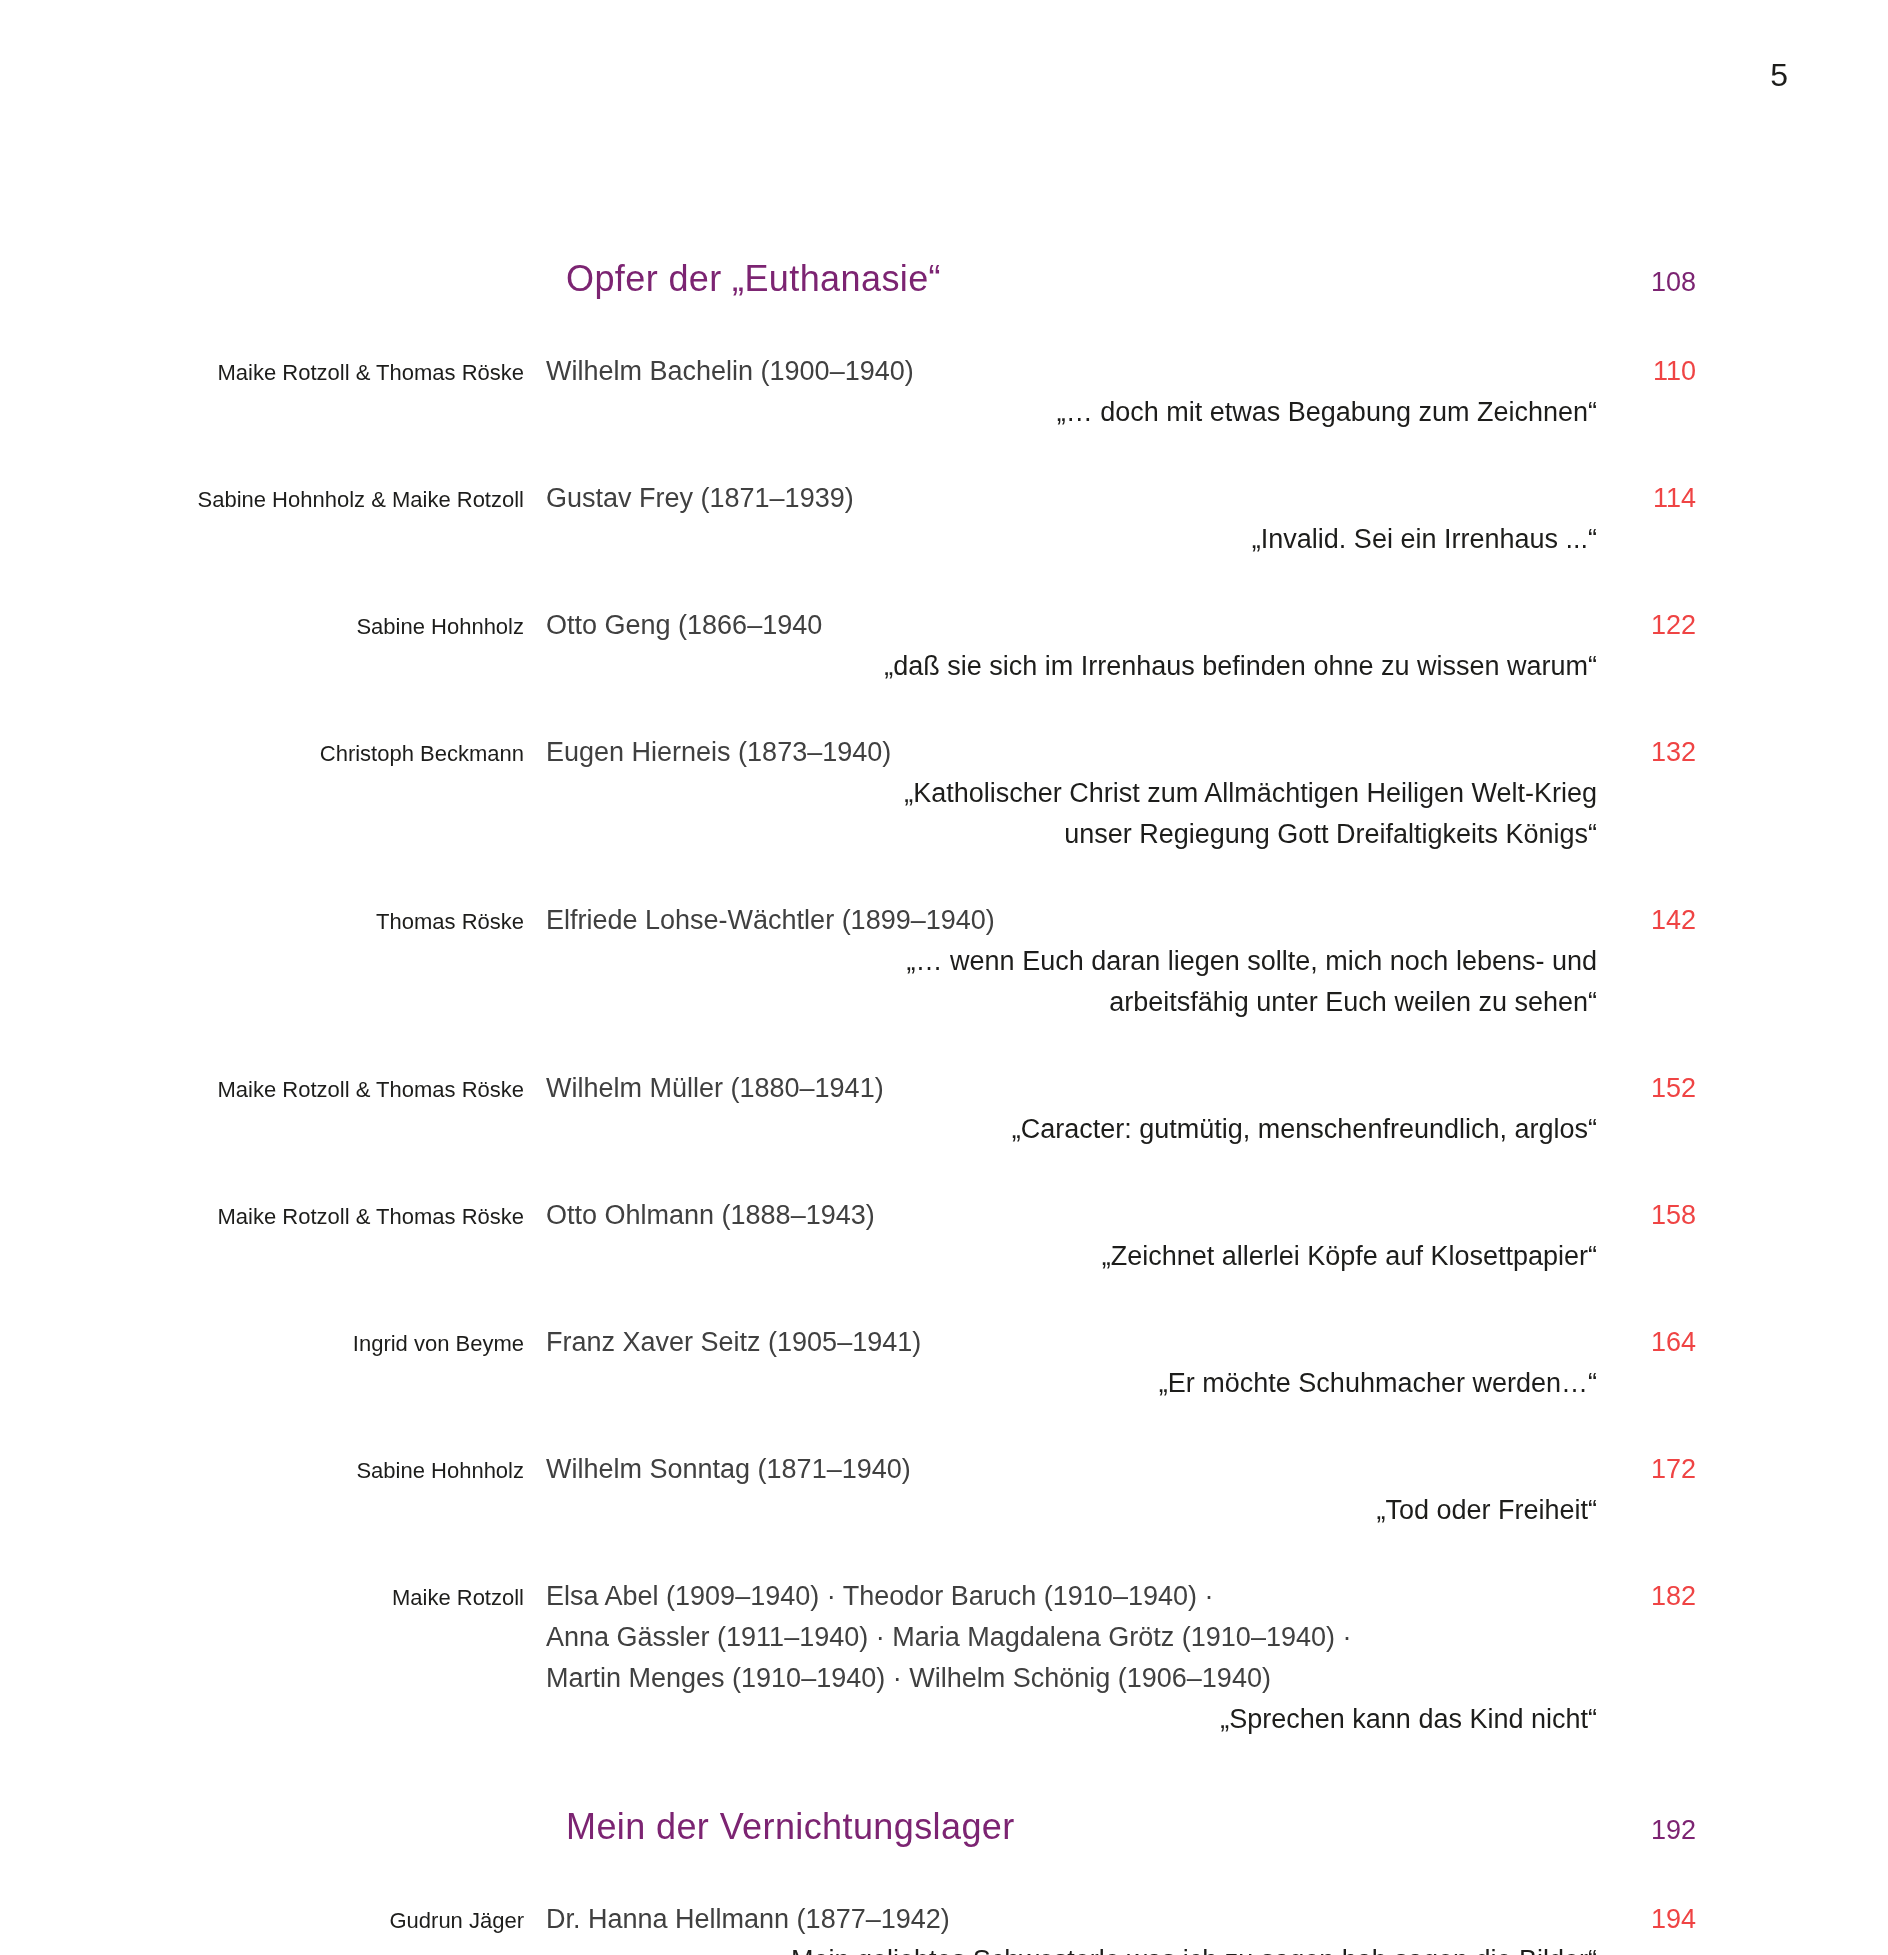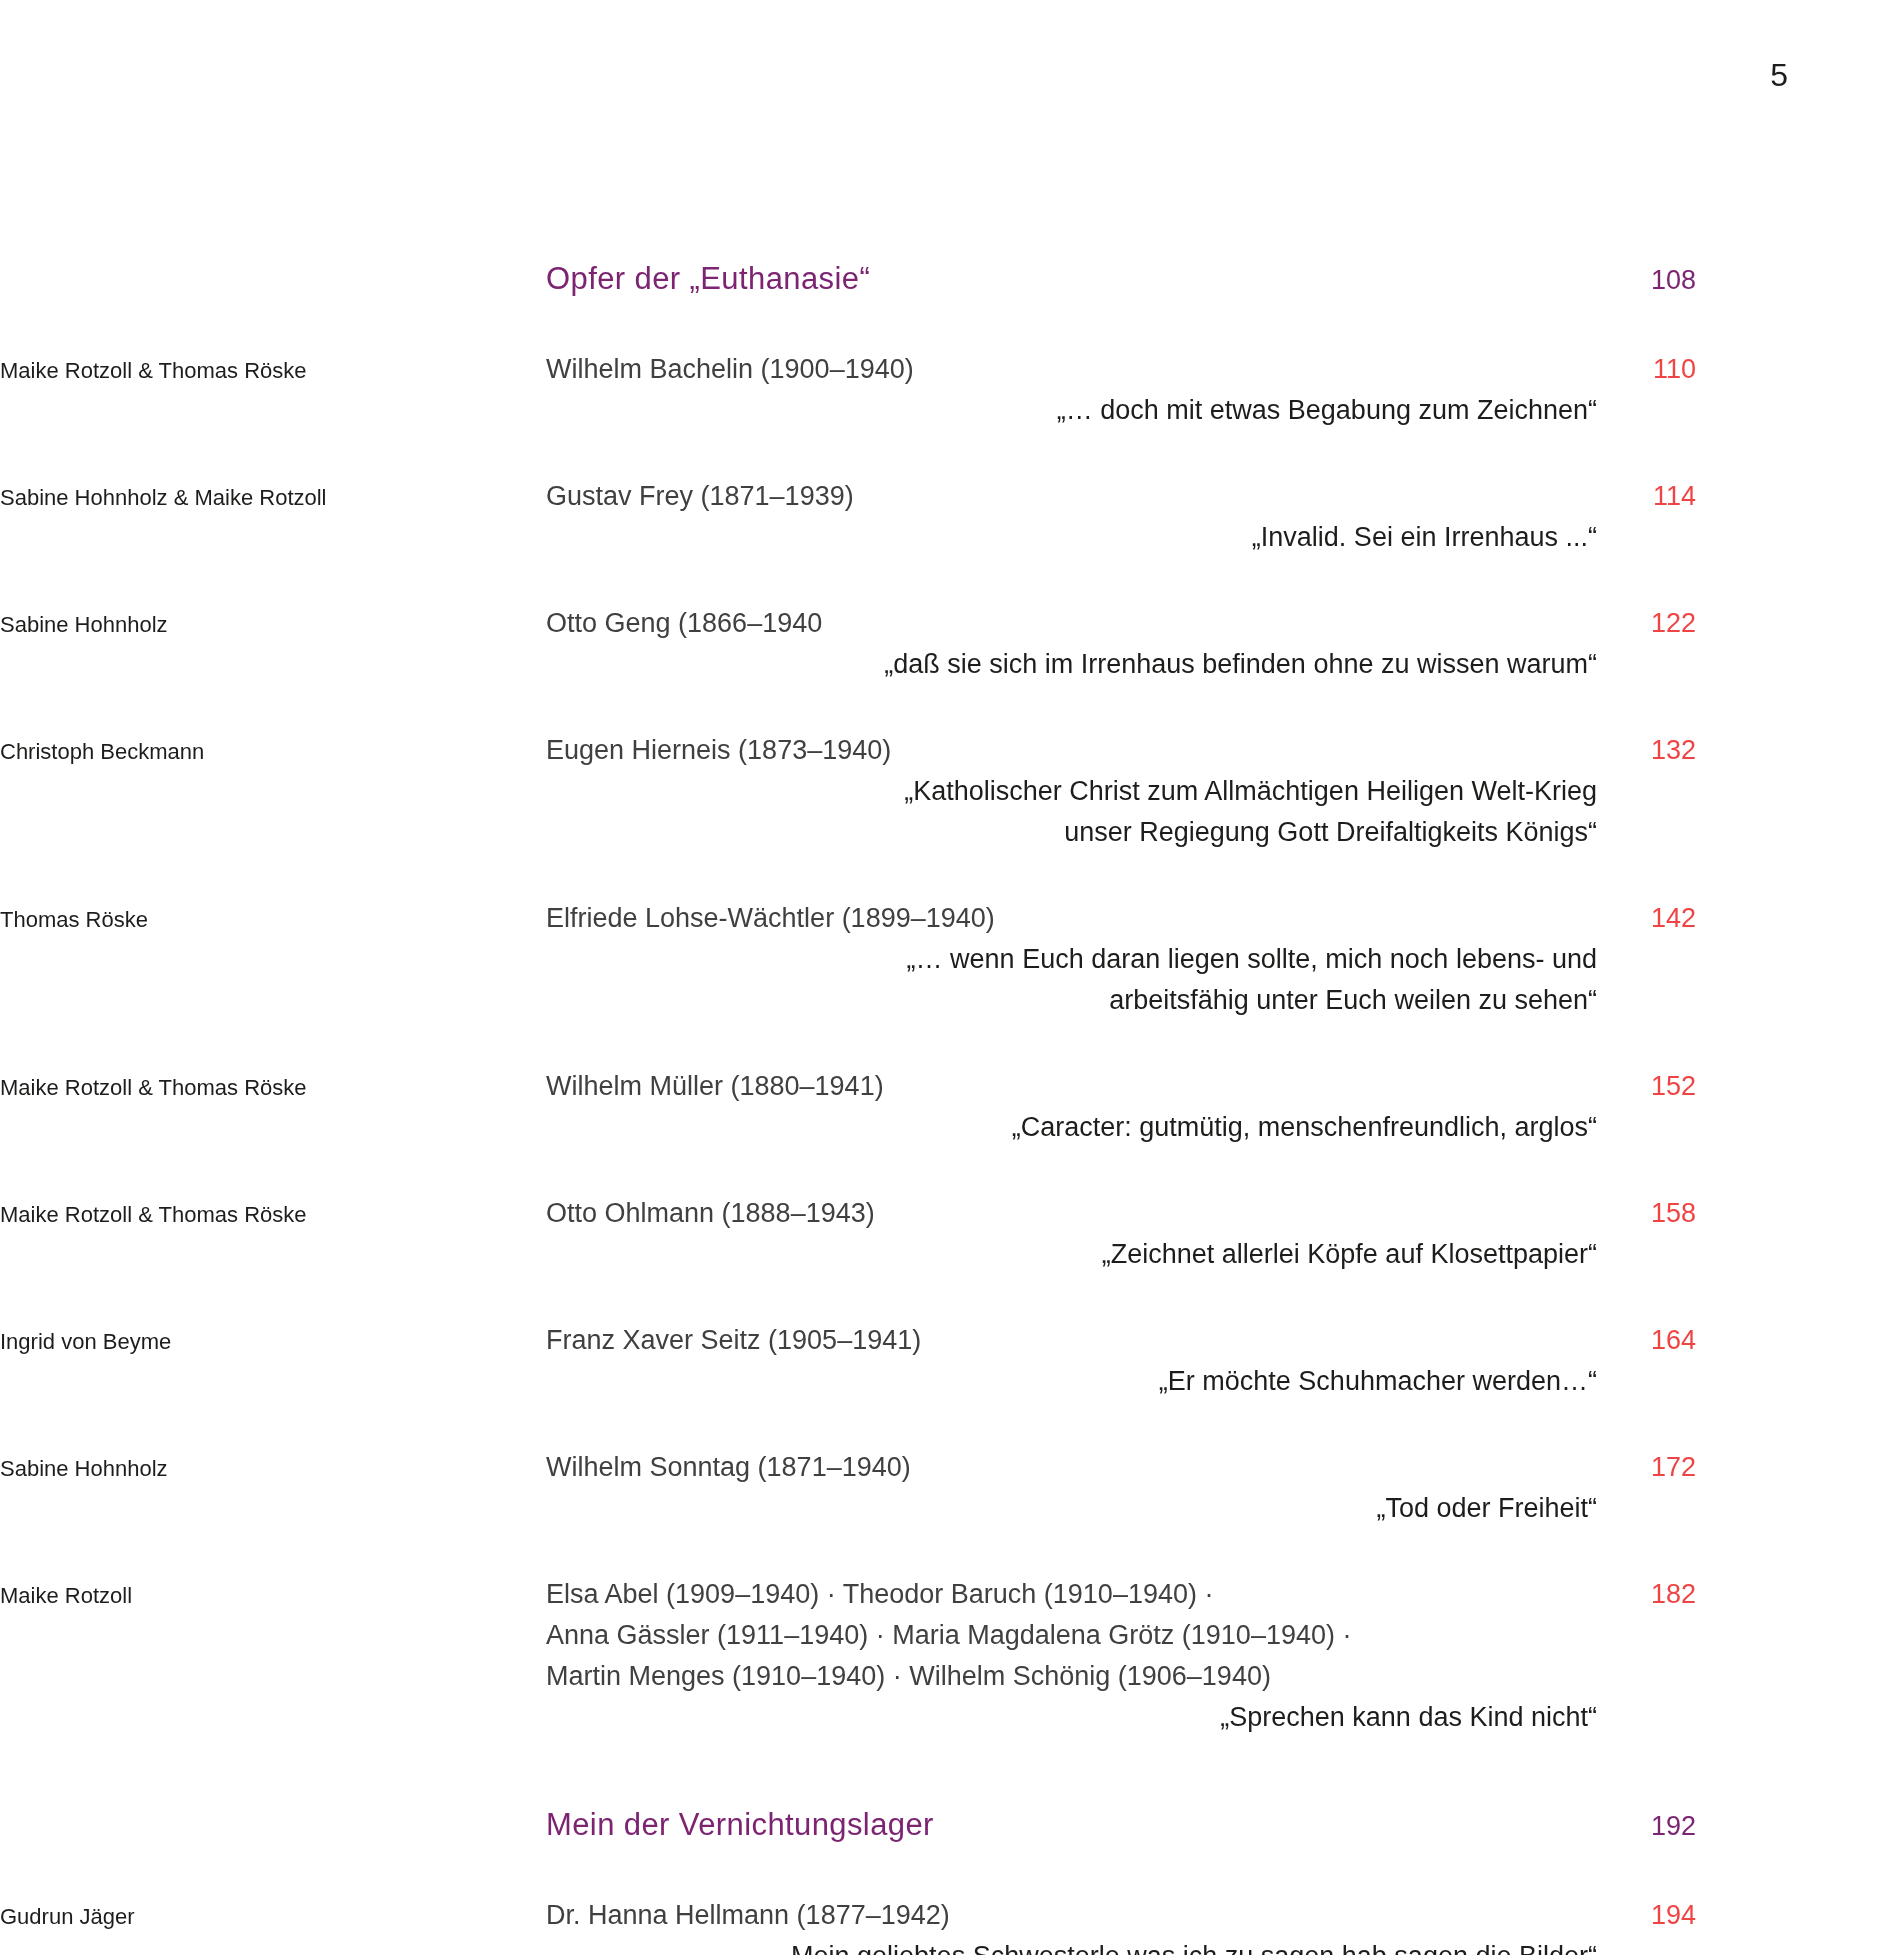--- a/index.html
+++ b/index.html
@@ -25,39 +25,41 @@
     top: 258px;
     left: 0;
     width: 1888px;
   }
   .row {
     display: grid;
     grid-template-columns: 524px minmax(0, 1fr) 291px;
     align-items: baseline;
   }
   .authors-cell {
+    text-align: right;
     font-size: 22px;
     line-height: 41px;
     color: #1d1d1b;
   }
   .main-cell {
     padding-left: 22px;
   }
   .page-cell {
     text-align: right;
     padding-right: 192px;
     font-size: 27px;
     line-height: 41px;
   }
   .section-heading-row { margin-bottom: 48px; }
   .section-heading-row .main-cell .heading-text {
-    font-size: 31px;
+    font-size: 36px;
     line-height: 41px;
     color: #7c2472;
     letter-spacing: 0.4px;
+    margin-left: 20px;
   }
   .section-heading-row .page-cell { color: #7c2472; }
   .section-2 { margin-top: 66px; }
   .entry-row { margin-bottom: 45px; }
   .entry-row .page-cell { color: #ef4444; }
   .title-line {
     font-size: 27px;
     line-height: 41px;
     color: #404040;
   }

